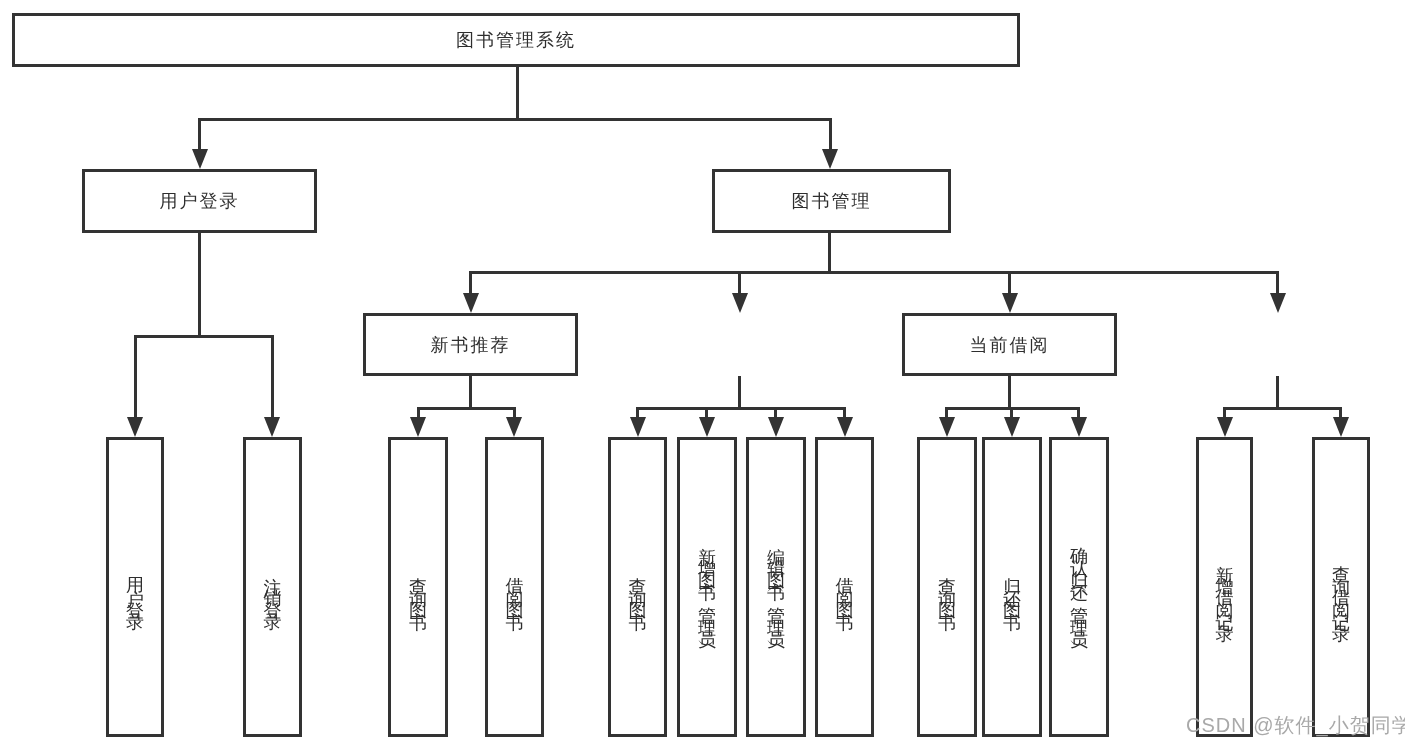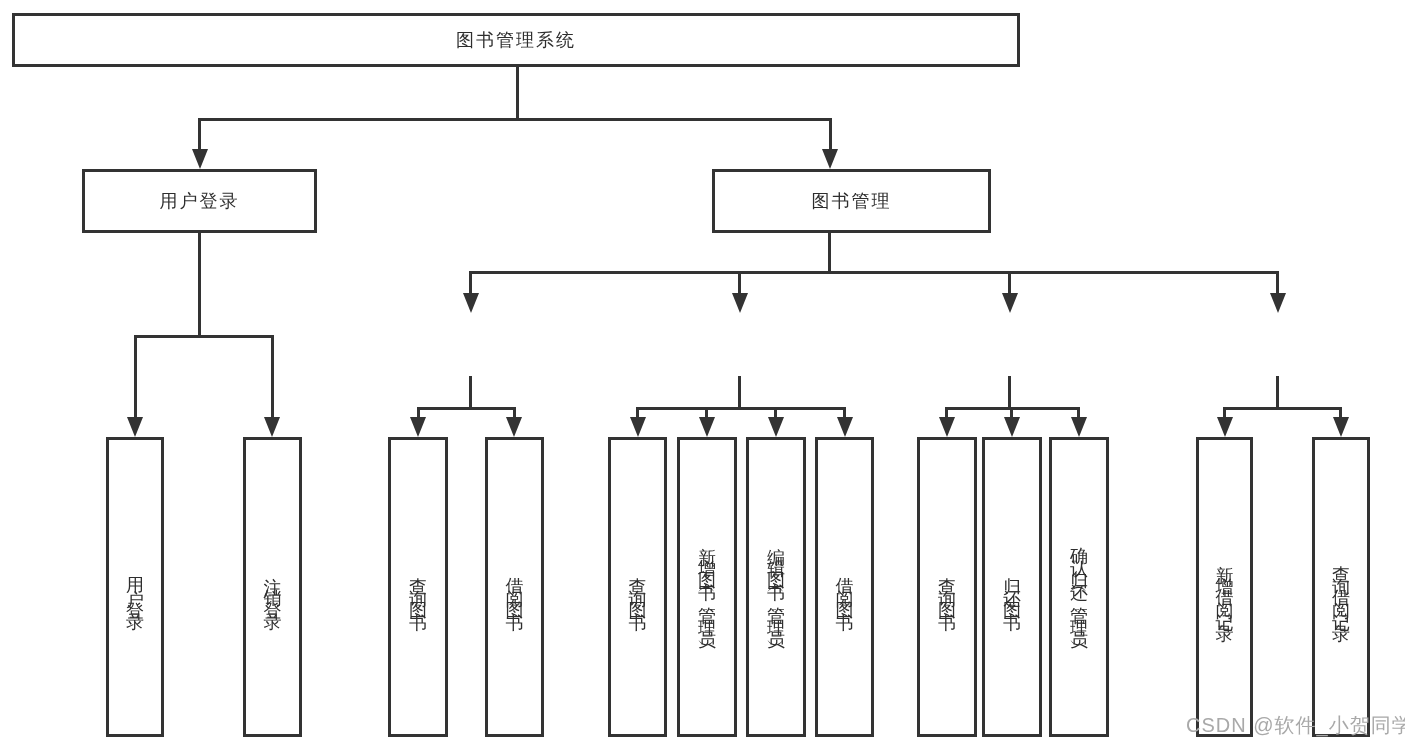--- a/index.html
+++ b/index.html
@@ -42,40 +42,42 @@
   <div class="box h" style="left:12px;top:13px;width:1008px;height:54px">图书管理系统</div>
 
   <div class="vl" style="left:516px;top:67px;height:51px"></div>
   <div class="hl" style="left:198px;top:118px;width:634px"></div>
   <div class="vl" style="left:198px;top:118px;height:34px"></div>
   <div class="ar" style="left:192px;top:149px"></div>
   <div class="vl" style="left:829px;top:118px;height:34px"></div>
   <div class="ar" style="left:822px;top:149px"></div>
 
   <div class="box h" style="left:82px;top:169px;width:235px;height:64px">用户登录</div>
-  <div class="box h" style="left:712px;top:169px;width:279px;height:64px">图书管理</div>
+  <div class="box h" style="left:712px;top:169px;width:239px;height:64px">图书管理</div>
 
   <div class="vl" style="left:198px;top:233px;height:105px"></div>
   <div class="hl" style="left:134px;top:335px;width:140px"></div>
   <div class="vl" style="left:134px;top:335px;height:85px"></div>
   <div class="ar" style="left:127px;top:417px"></div>
   <div class="vl" style="left:271px;top:335px;height:85px"></div>
   <div class="ar" style="left:264px;top:417px"></div>
 
   <div class="vl" style="left:828px;top:233px;height:38px"></div>
   <div class="hl" style="left:469px;top:271px;width:810px"></div>
   <div class="vl" style="left:469px;top:271px;height:25px"></div>
   <div class="ar" style="left:463px;top:293px"></div>
   <div class="vl" style="left:738px;top:271px;height:25px"></div>
   <div class="ar" style="left:732px;top:293px"></div>
   <div class="vl" style="left:1008px;top:271px;height:25px"></div>
   <div class="ar" style="left:1002px;top:293px"></div>
   <div class="vl" style="left:1276px;top:271px;height:25px"></div>
   <div class="ar" style="left:1270px;top:293px"></div>
 
+  <div class="box h" style="left:363px;top:313px;width:215px;height:63px">新书推荐</div>
+  <div class="box h" style="left:902px;top:313px;width:215px;height:63px">当前借阅</div>
 
   <div class="vl" style="left:469px;top:376px;height:34px"></div>
   <div class="hl" style="left:417px;top:407px;width:99px"></div>
   <div class="vl" style="left:417px;top:407px;height:13px"></div>
   <div class="ar" style="left:410px;top:417px"></div>
   <div class="vl" style="left:513px;top:407px;height:13px"></div>
   <div class="ar" style="left:506px;top:417px"></div>
 
   <div class="vl" style="left:738px;top:376px;height:34px"></div>
   <div class="hl" style="left:636px;top:407px;width:210px"></div>

